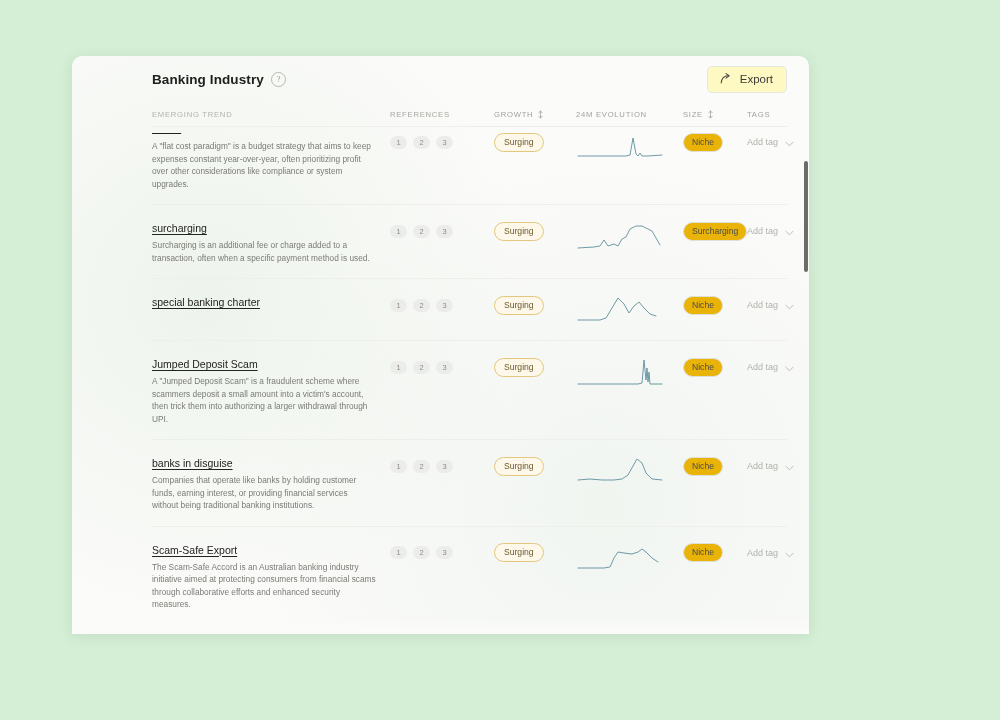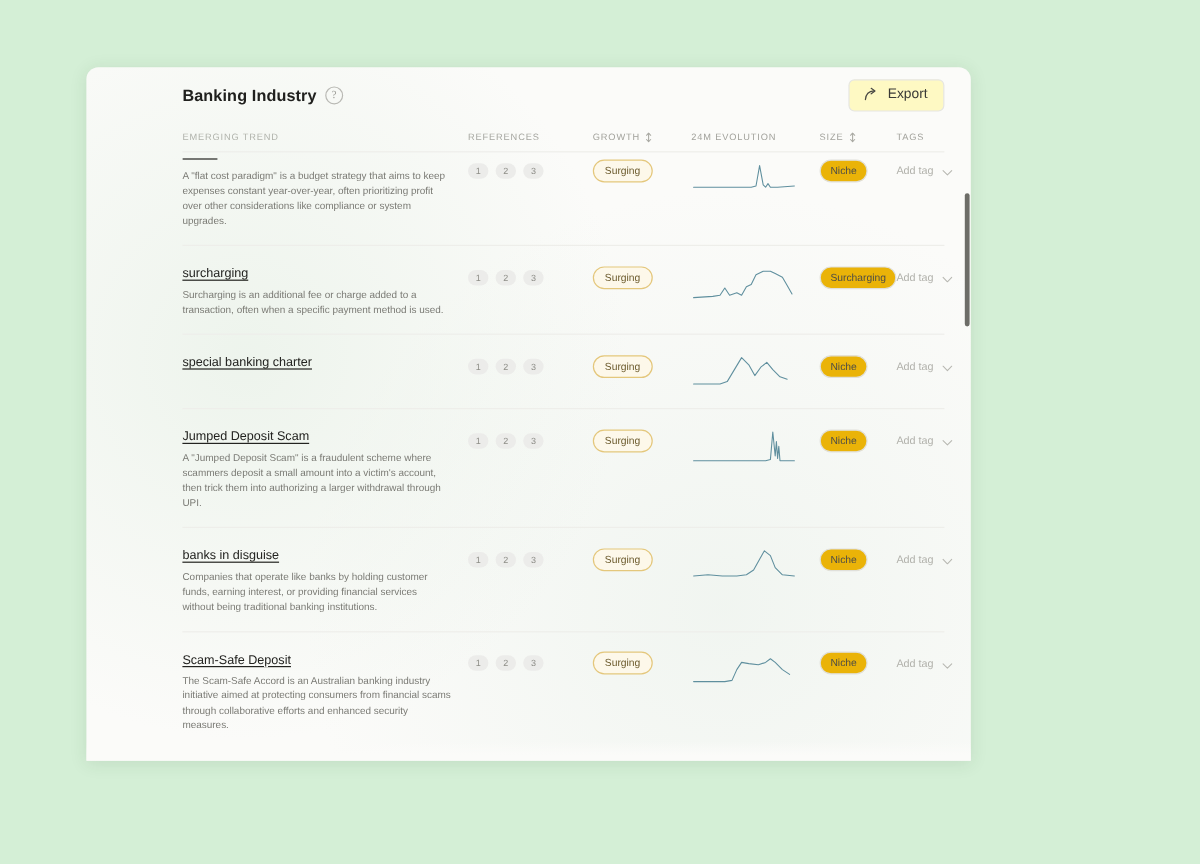--- a/index.html
+++ b/index.html
@@ -466,21 +466,21 @@
               <span class="ico"><svg viewBox="0 0 16 16" width="11" height="11" fill="none" stroke="#5a5a54" stroke-width="1.1" stroke-linecap="round" stroke-linejoin="round">
                   <path d="M1.6 8 C3.4 4.9 5.6 3.4 8 3.4 C10.4 3.4 12.6 4.9 14.4 8 C12.6 11.1 10.4 12.6 8 12.6 C5.6 12.6 3.4 11.1 1.6 8 Z"></path>
                   <circle cx="8" cy="8" r="2.1"></circle>
                   <path d="M2 14 L14 2"></path>
                 </svg></span>
               <span>Hide</span>
             </div>
           </div>
         </div>
         <div class="row">
-          <div class="col-trend"><div class="trend-title">Scam-Safe Deposit</div><div class="trend-desc">The Scam-Safe Accord is an Australian banking industry initiative aimed at protecting consumers from financial scams through collaborative efforts and enhanced security measures.</div></div>
+          <div class="col-trend"><div class="trend-title">Scam-Safe Export</div><div class="trend-desc">The Scam-Safe Accord is an Australian banking industry initiative aimed at protecting consumers from financial scams through collaborative efforts and enhanced security measures.</div></div>
           <div class="col-refs cell-mid">
             <div class="ref-pills">
               <span class="ref-pill">1</span>
               <span class="ref-pill">2</span>
               <span class="ref-pill">3</span>
             </div>
           </div>
           <div class="col-growth cell-mid">
             <span class="growth-badge">Surging</span>
           </div>

